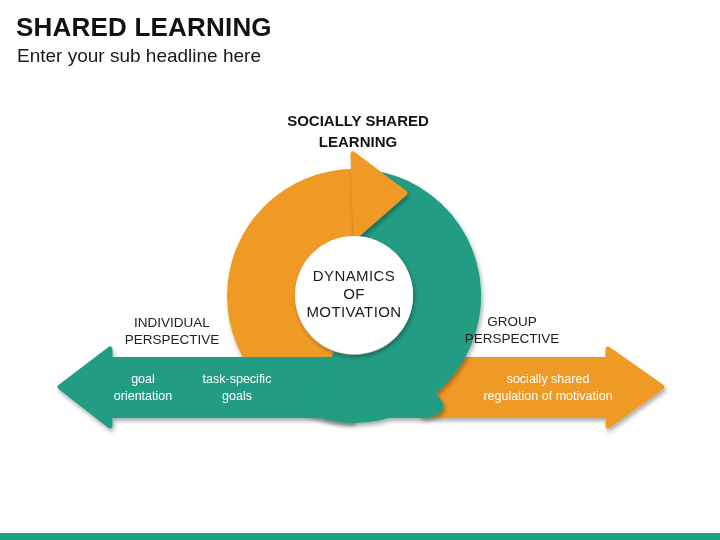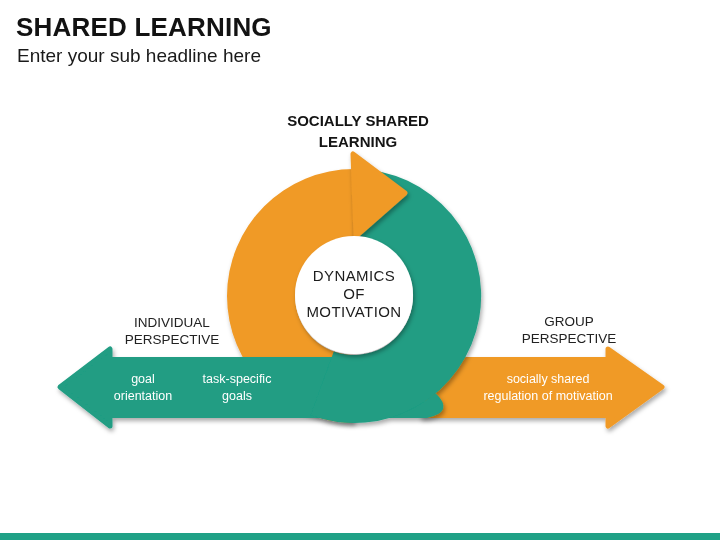--- a/index.html
+++ b/index.html
@@ -80,21 +80,21 @@
   <div class="abs centered-label top-label" style="left:358px;top:131px;">SOCIALLY SHARED
 LEARNING</div>
 
   <div class="abs centered-label center-label" style="left:354px;top:294px;">DYNAMICS
 OF
 MOTIVATION</div>
 
   <div class="abs centered-label dark-label" style="left:172px;top:331px;">INDIVIDUAL
 PERSPECTIVE</div>
 
-  <div class="abs centered-label dark-label" style="left:569px;top:330px;">GROUP
+  <div class="abs centered-label dark-label" style="left:512px;top:330px;">GROUP
 PERSPECTIVE</div>
 
   <div class="abs centered-label band-text" style="left:143px;top:388px;">goal
 orientation</div>
 
   <div class="abs centered-label band-text" style="left:237px;top:388px;">task-specific
 goals</div>
 
   <div class="abs centered-label band-text" style="left:548px;top:388px;">socially shared
 regulation of motivation</div>

